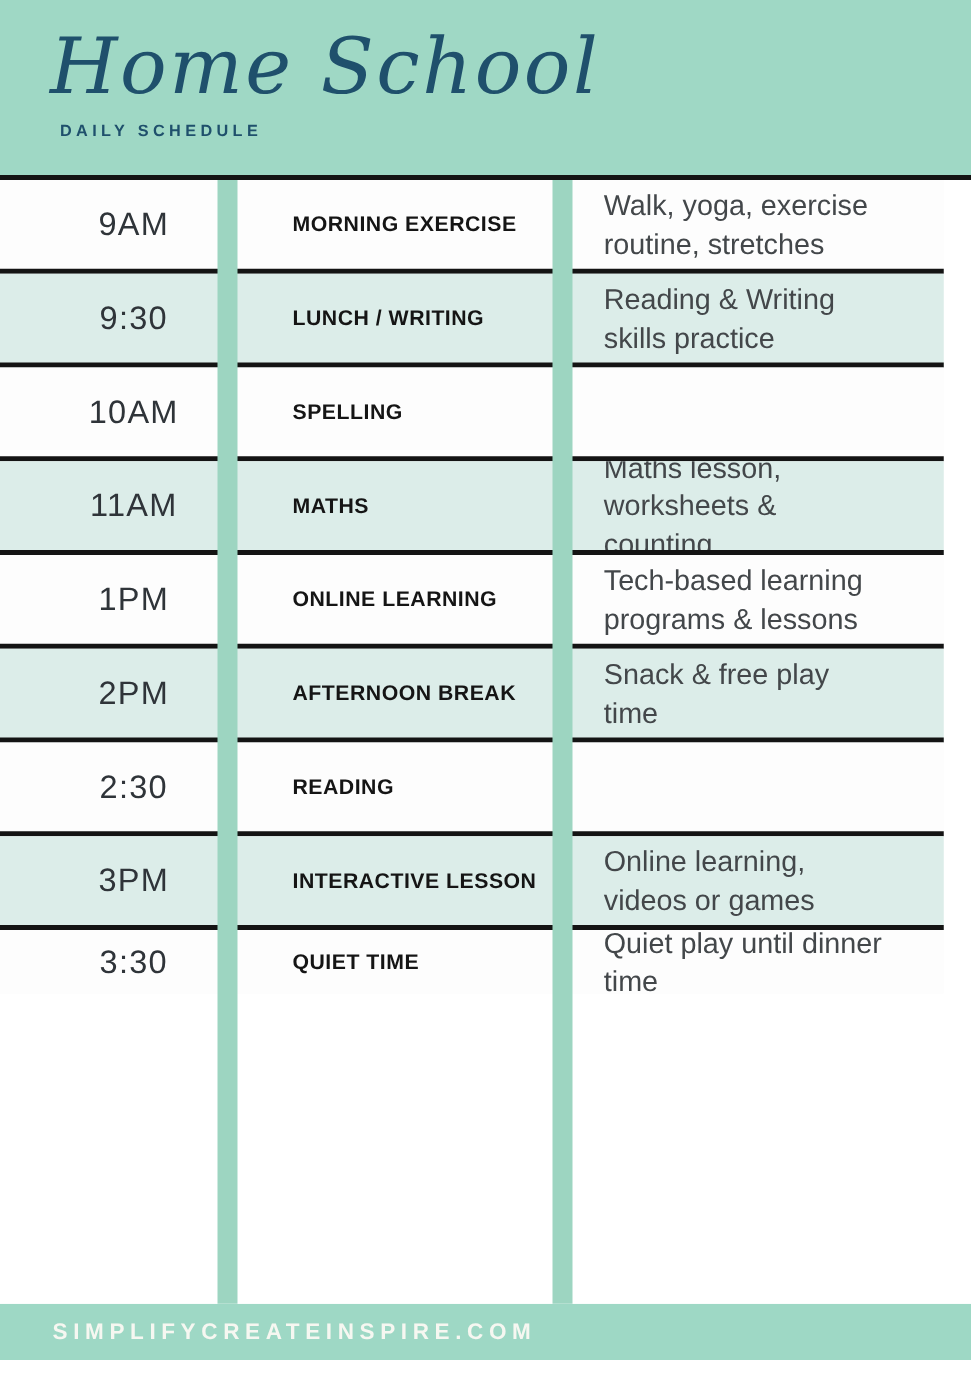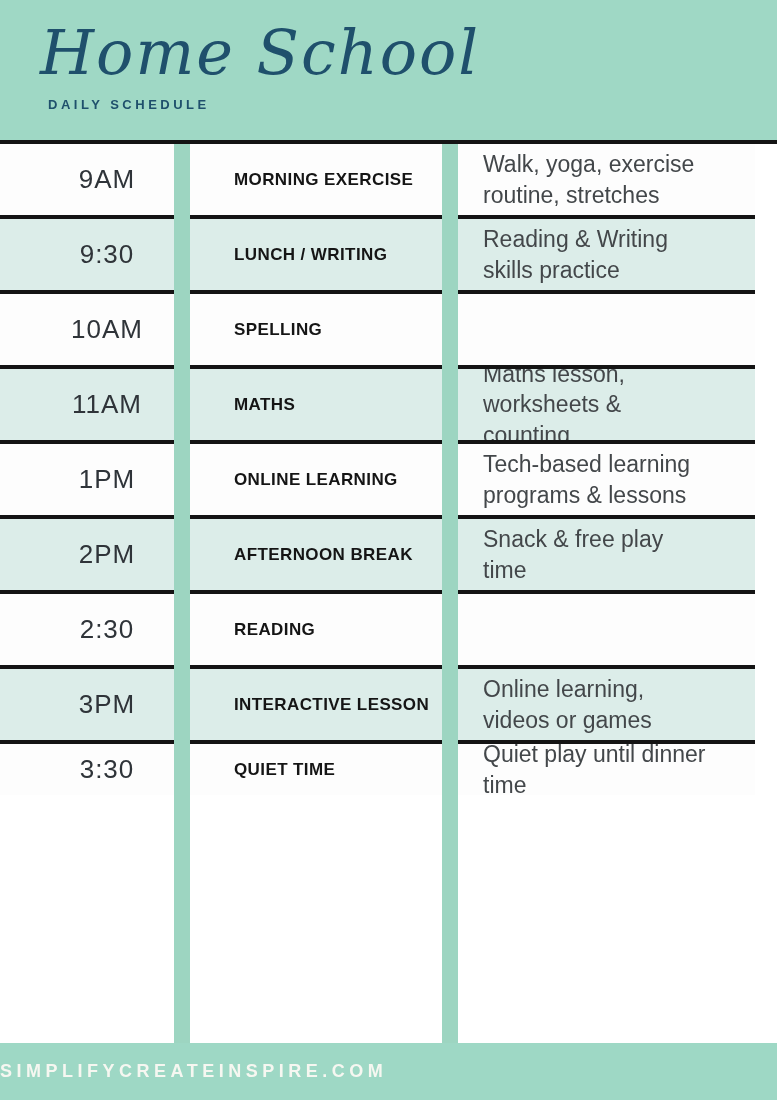--- a/index.html
+++ b/index.html
@@ -90,24 +90,25 @@
     top: 0;
     bottom: 0;
     width: 16px;
     background: var(--bar-color, #9dd5c1);
   }
   .vbar-left  { left: 174px; }
   .vbar-right { left: 442px; }
 
   
   .footer {
-    height: 57px;
+    height: 45px;
     background: var(--footer-bg, #9ed8c5);
     display: flex;
     align-items: center;
+    padding-left: 42px;
   }
   .website {
     font-size: 18px;
     font-weight: bold;
     letter-spacing: 4.5px;
     color: var(--footer-text, #f6f7f1);
   }
 </style>
 </head>
 <body>

